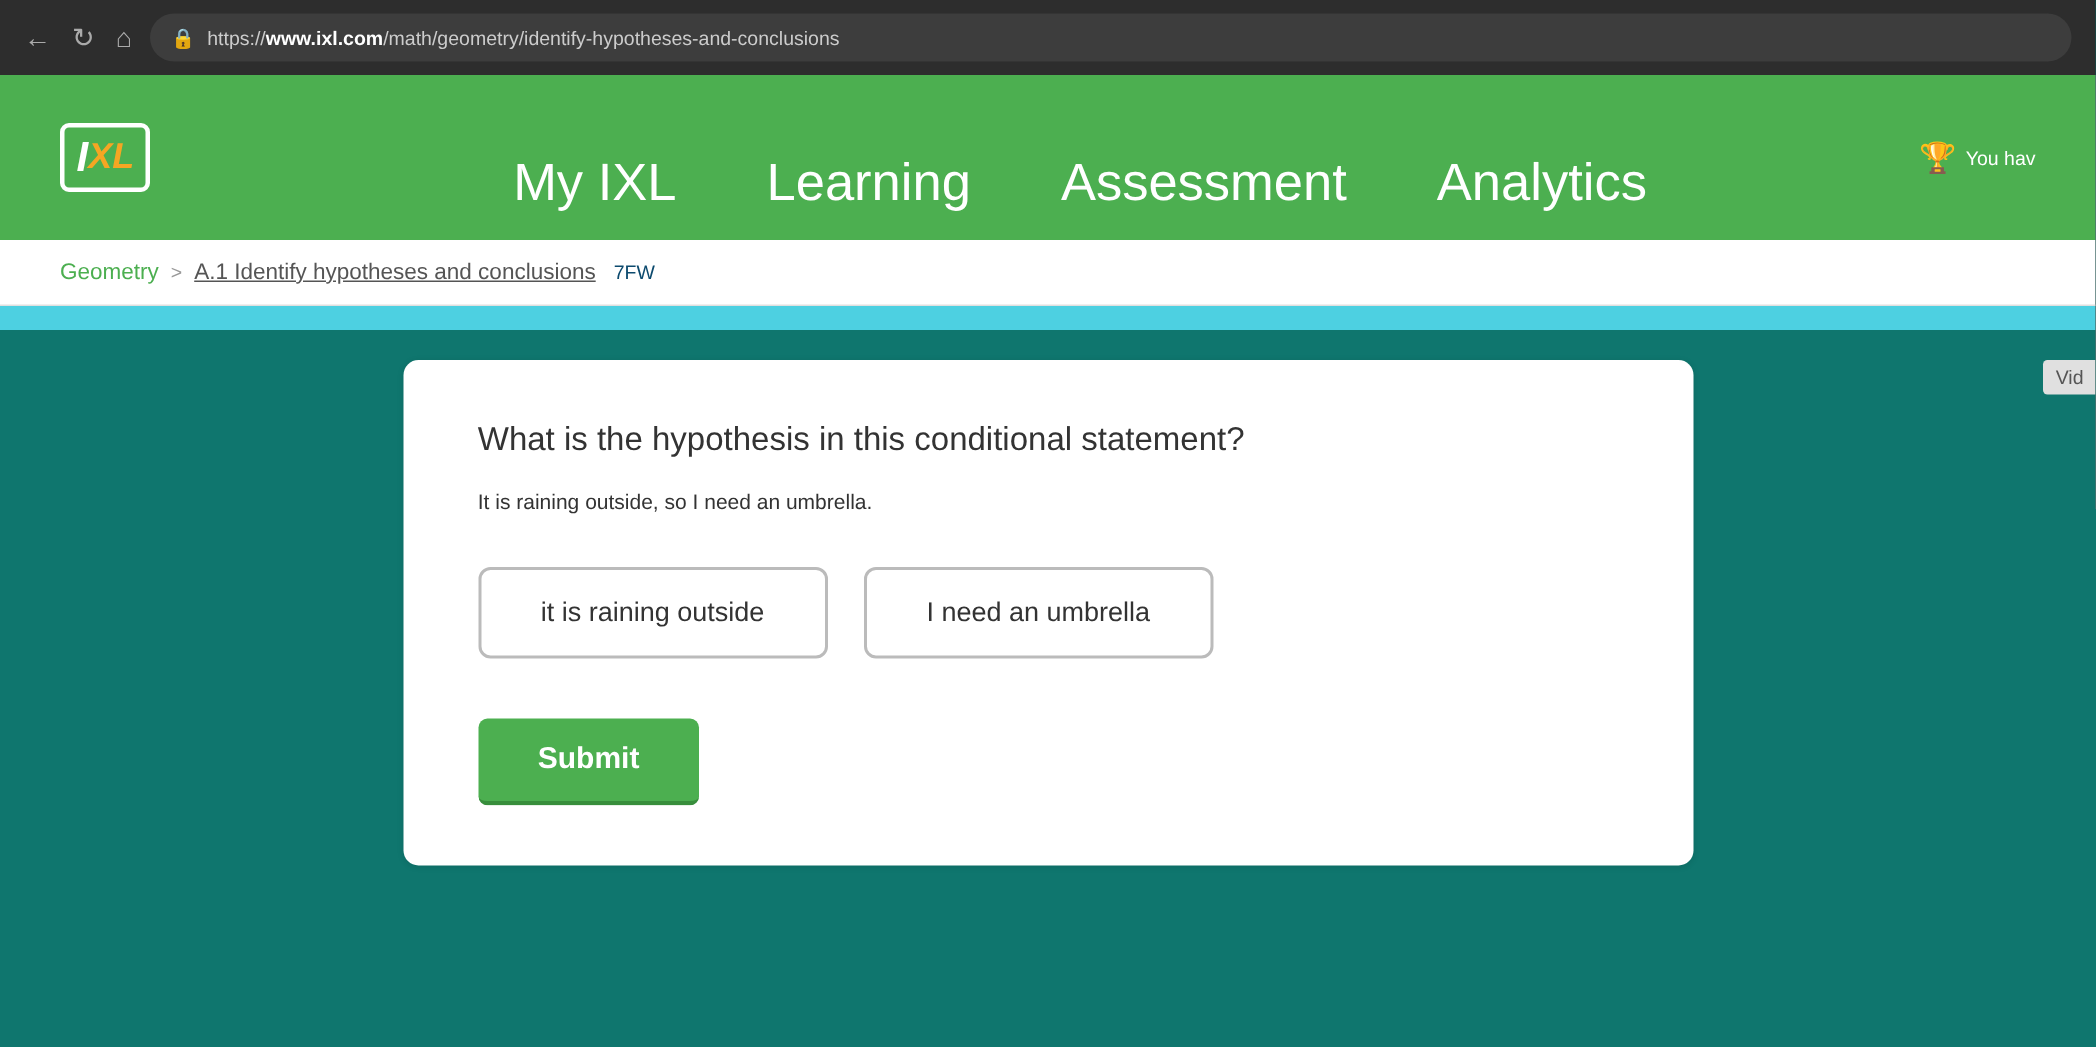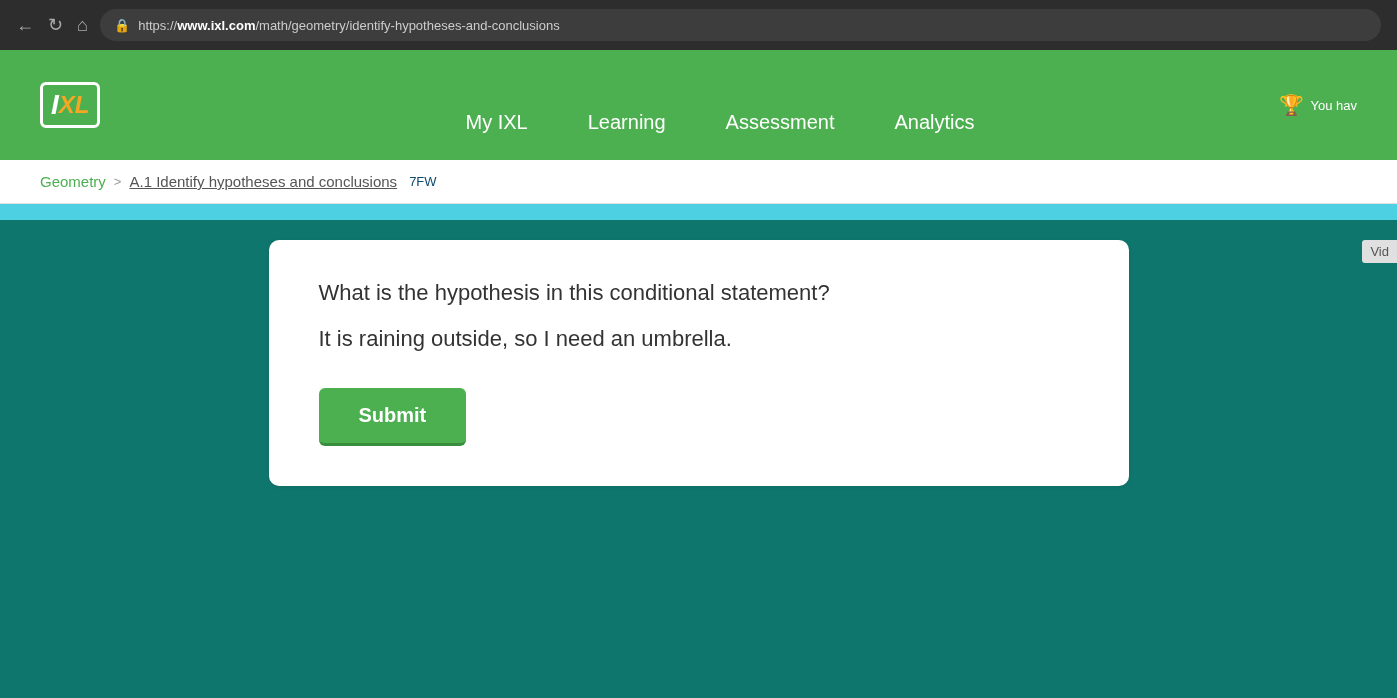--- a/index.html
+++ b/index.html
@@ -93,21 +93,21 @@
     }
     .nav-links {
       display: flex;
       align-items: center;
       gap: 60px;
       flex: 1;
       justify-content: center;
     }
     .nav-link {
       color: white;
-      font-size: 20px;
+      font-size: 35px;
       font-weight: 500;
       text-decoration: none;
       cursor: pointer;
       margin-top: 34px;
     }
     .you-have {
       color: white;
       font-size: 13px;
       display: flex;
       align-items: center;
@@ -187,21 +187,21 @@
     }
 
     .question-text {
       font-size: 22px;
       color: #333;
       margin-bottom: 20px;
       font-weight: 400;
     }
 
     .statement-text {
-      font-size: 22px;
+      font-size: 14px;
       color: #333;
       margin-bottom: 36px;
       font-weight: 400;
     }
 
     .answer-options {
       display: flex;
       gap: 24px;
       margin-bottom: 40px;
     }
@@ -278,19 +278,23 @@
 
   <div class="content-area">
 
     <span class="vid-label">Vid</span>
 
     <div class="question-card">
 
       <p class="question-text">What is the hypothesis in this conditional statement?</p>
       <p class="statement-text">It is raining outside, so I need an umbrella.</p>
 
+      <div class="answer-options">
+        <button class="answer-btn">it is raining outside</button>
+        <button class="answer-btn">I need an umbrella</button>
+      </div>
 
       <button class="submit-btn">Submit</button>
 
     </div>
   </div>
 
 </div>
 
 </body></html>

